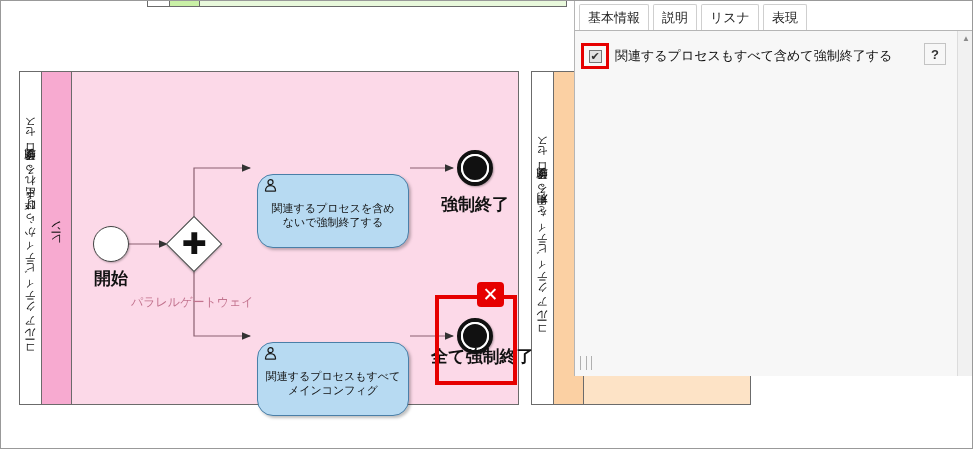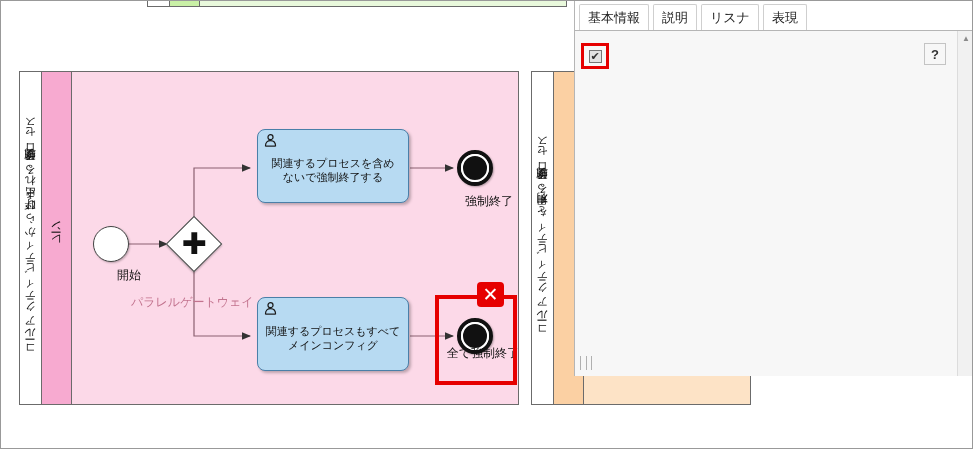--- a/index.html
+++ b/index.html
@@ -50,29 +50,29 @@
           border:4px solid #111;box-shadow:1px 1px 2px rgba(0,0,0,.3);}
   .end-ev i{display:block;width:100%;height:100%;border-radius:50%;
             background:#111;border:2px solid #fff;box-sizing:border-box;}
 
   .gateway{width:40px;height:40px;background:#fff;border:1.5px solid #444;
            transform:rotate(45deg);box-shadow:1px 1px 2px rgba(0,0,0,.25);}
   .gw-plus{position:absolute;width:40px;height:40px;display:flex;
            align-items:center;justify-content:center;font-size:30px;
            font-weight:bold;color:#111;line-height:1;}
 
-  .task{width:152px;height:74px;border-radius:8px;background:#b7daf2;
+  .task{width:152px;height:74px;border-radius:16px;background:#b7daf2;
         border:1.5px solid #4a7fa8;box-shadow:2px 2px 3px rgba(0,0,0,.25);
-        display:flex;align-items:center;justify-content:center;padding:2px 6px 2px 6px;}
+        display:flex;align-items:center;justify-content:center;padding:2px 6px 2px 6px;margin-top:45px;}
   .task-label{font-size:11px;color:#111;text-align:center;line-height:1.25;
               white-space:pre-line;}
   .task-icon{position:absolute;left:5px;top:3px;width:15px;height:15px;}
 
-  .ev-label{position:absolute;font-size:12px;color:#111;white-space:nowrap;
-            text-align:right;}
+  .ev-label{position:absolute;font-size:17px;color:#111;white-space:nowrap;
+            text-align:center;font-weight:bold;}
   .gw-label{position:absolute;font-size:12px;color:#c2738e;white-space:nowrap;}
 
   
   .hl-box{position:absolute;box-sizing:border-box;border:4px solid #e60000;
           background:transparent;}
   .x-badge{position:absolute;width:27px;height:25px;background:#e60000;
            border-radius:4px;display:flex;align-items:center;justify-content:center;
            color:#fff;font-size:19px;font-weight:bold;line-height:1;}
 
   
@@ -231,20 +231,21 @@
     </div>
 
     <div id="panel-body">
       <div id="prop-row">
         <div class="cb-wrap">
           <div class="cb-hl"></div>
           <div class="cb">
             <span>✔</span>
           </div>
         </div>
+        <div id="prop-label">関連するプロセスもすべて含めて強制終了する</div>
         <div id="help-btn">
           <span>?</span>
         </div>
       </div>
       <div id="drag-handle">
         <b></b>
           <b></b>
           <b></b>
       </div>
     </div>

